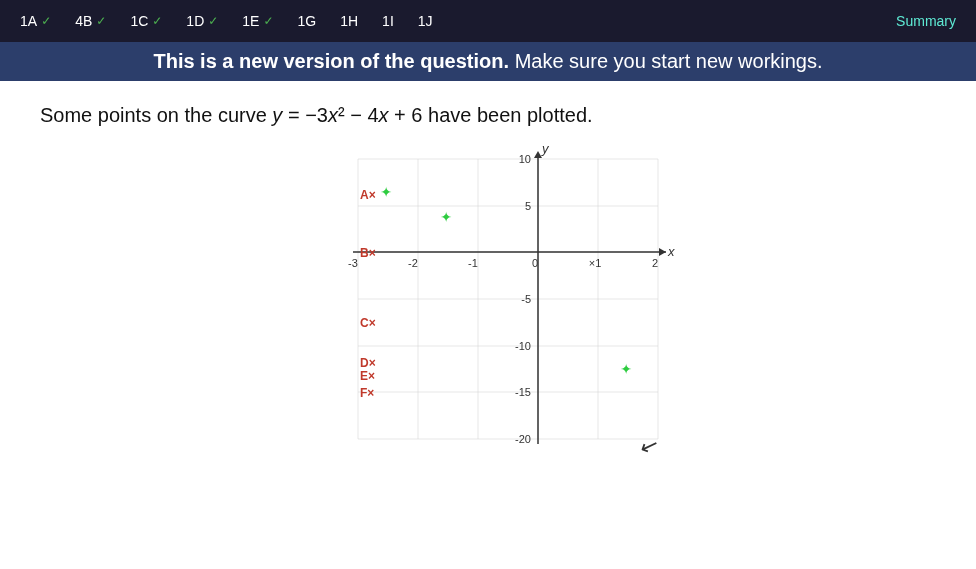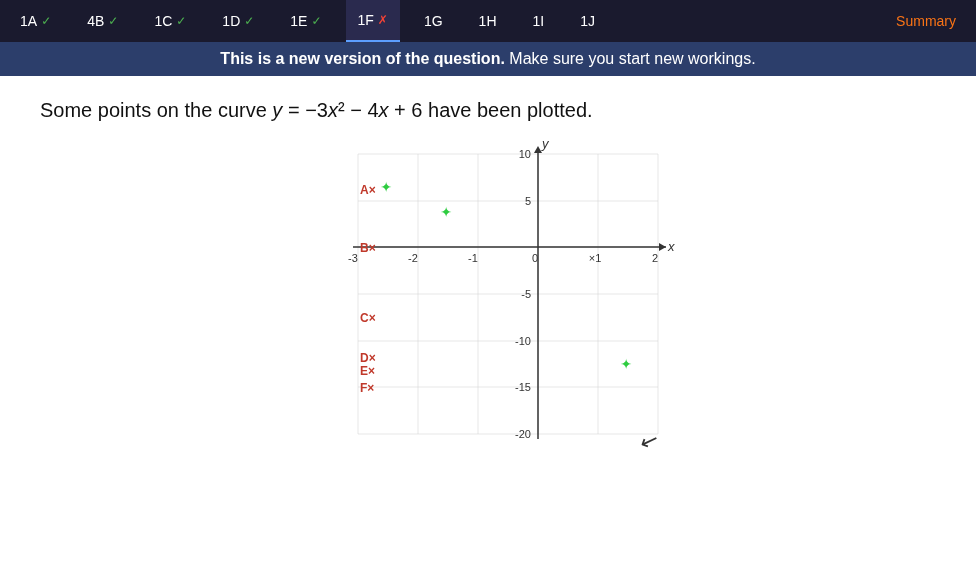--- a/index.html
+++ b/index.html
@@ -11,21 +11,20 @@
       overflow: hidden;
     }
 
     
     .tab-bar {
       display: flex;
       align-items: center;
       background: #1a1a2e;
       height: 42px;
       padding: 0 8px;
-      gap: 12px;
     }
     .tab {
       display: flex;
       align-items: center;
       padding: 0 12px;
       height: 100%;
       color: #fff;
       font-size: 14px;
       font-weight: 500;
       cursor: pointer;
@@ -40,30 +39,30 @@
       color: #f44336;
       margin-left: 4px;
       font-size: 12px;
     }
     .tab.active {
       background: #2a2a4e;
       border-bottom: 2px solid #5c9fff;
     }
     .tab.summary {
       margin-left: auto;
-      color: #f97316;
+      color: #5eead4;
     }
 
     
     .notice-bar {
       background: #2c3e6b;
       color: #fff;
       text-align: center;
       padding: 8px 0;
-      font-size: 16px;
+      font-size: 20px;
     }
     .notice-bar strong {
       font-weight: bold;
     }
 
     
     .main-content {
       padding: 20px 40px 10px 40px;
       background: #fff;
     }
@@ -127,24 +126,20 @@
     <span class="check">✓</span>
   </div>
   <div class="tab">
     <span>1D</span>
     <span class="check">✓</span>
   </div>
   <div class="tab">
     <span>1E</span>
     <span class="check">✓</span>
   </div>
-  <div class="tab active">
-    <span>1F</span>
-    <span class="cross">✗</span>
-  </div>
   <div class="tab">
     <span>1G</span>
   </div>
   <div class="tab">
     <span>1H</span>
   </div>
   <div class="tab">
     <span>1I</span>
   </div>
   <div class="tab">

